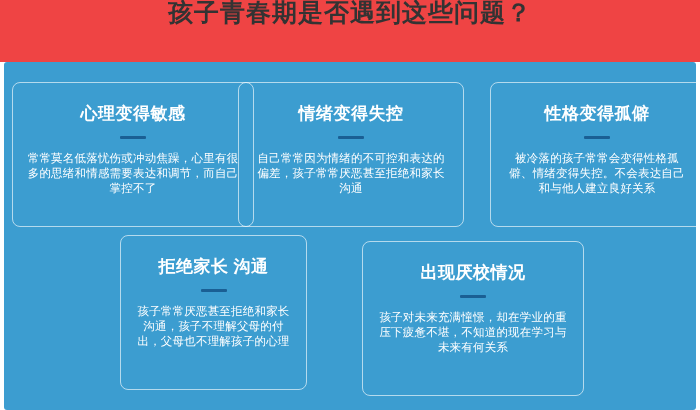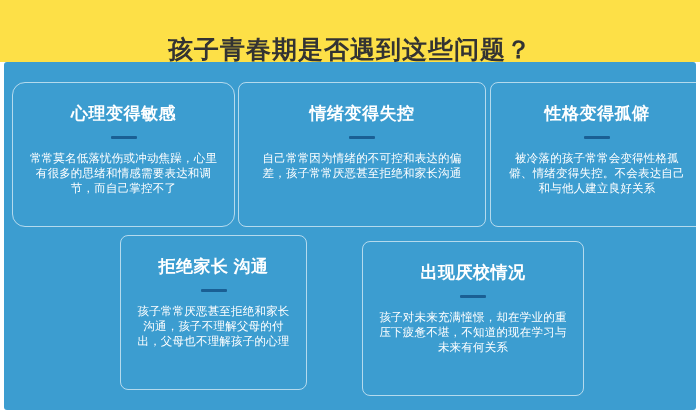--- a/index.html
+++ b/index.html
@@ -21,23 +21,23 @@
   }
 
   
   .header {
     position: absolute;
     left: 0;
     top: 0;
     width: 700px;
     height: 62px;
     display: flex;
-    align-items: flex-end;
+    align-items: flex-start;
     justify-content: center;
-    background: #fde047;
+    background: #ef4444;
   }
   .header-title {
     font-size: 25px;
     font-weight: bold;
     color: #333333;
     letter-spacing: 1px;
     line-height: 1;
     white-space: nowrap;
   }
 
@@ -59,22 +59,22 @@
     border: 1px solid rgba(255,255,255,0.62);
     border-radius: 8px;
     background: transparent;
     display: flex;
     flex-direction: column;
     align-items: center;
     padding-top: 22px;
   }
 
   
-  .card-1 { left: 8px;   top: 20px; width: 223px; height: 145px; border-radius: 13px; }
-  .card-2 { left: 234px; top: 20px; width: 248px; height: 145px; }
+  .card-1 { left: 8px;   top: 20px; width: 242px; height: 145px; }
+  .card-2 { left: 234px; top: 20px; width: 226px; height: 145px; }
   .card-3 { left: 486px; top: 20px; width: 214px; height: 145px; }
   
   .card-4 { left: 116px; top: 173px; width: 187px; height: 155px; }
   .card-5 { left: 358px; top: 179px; width: 222px; height: 155px; }
 
   .card-title {
     font-size: 17px;
     font-weight: bold;
     color: #ffffff;
     line-height: 1.1;

